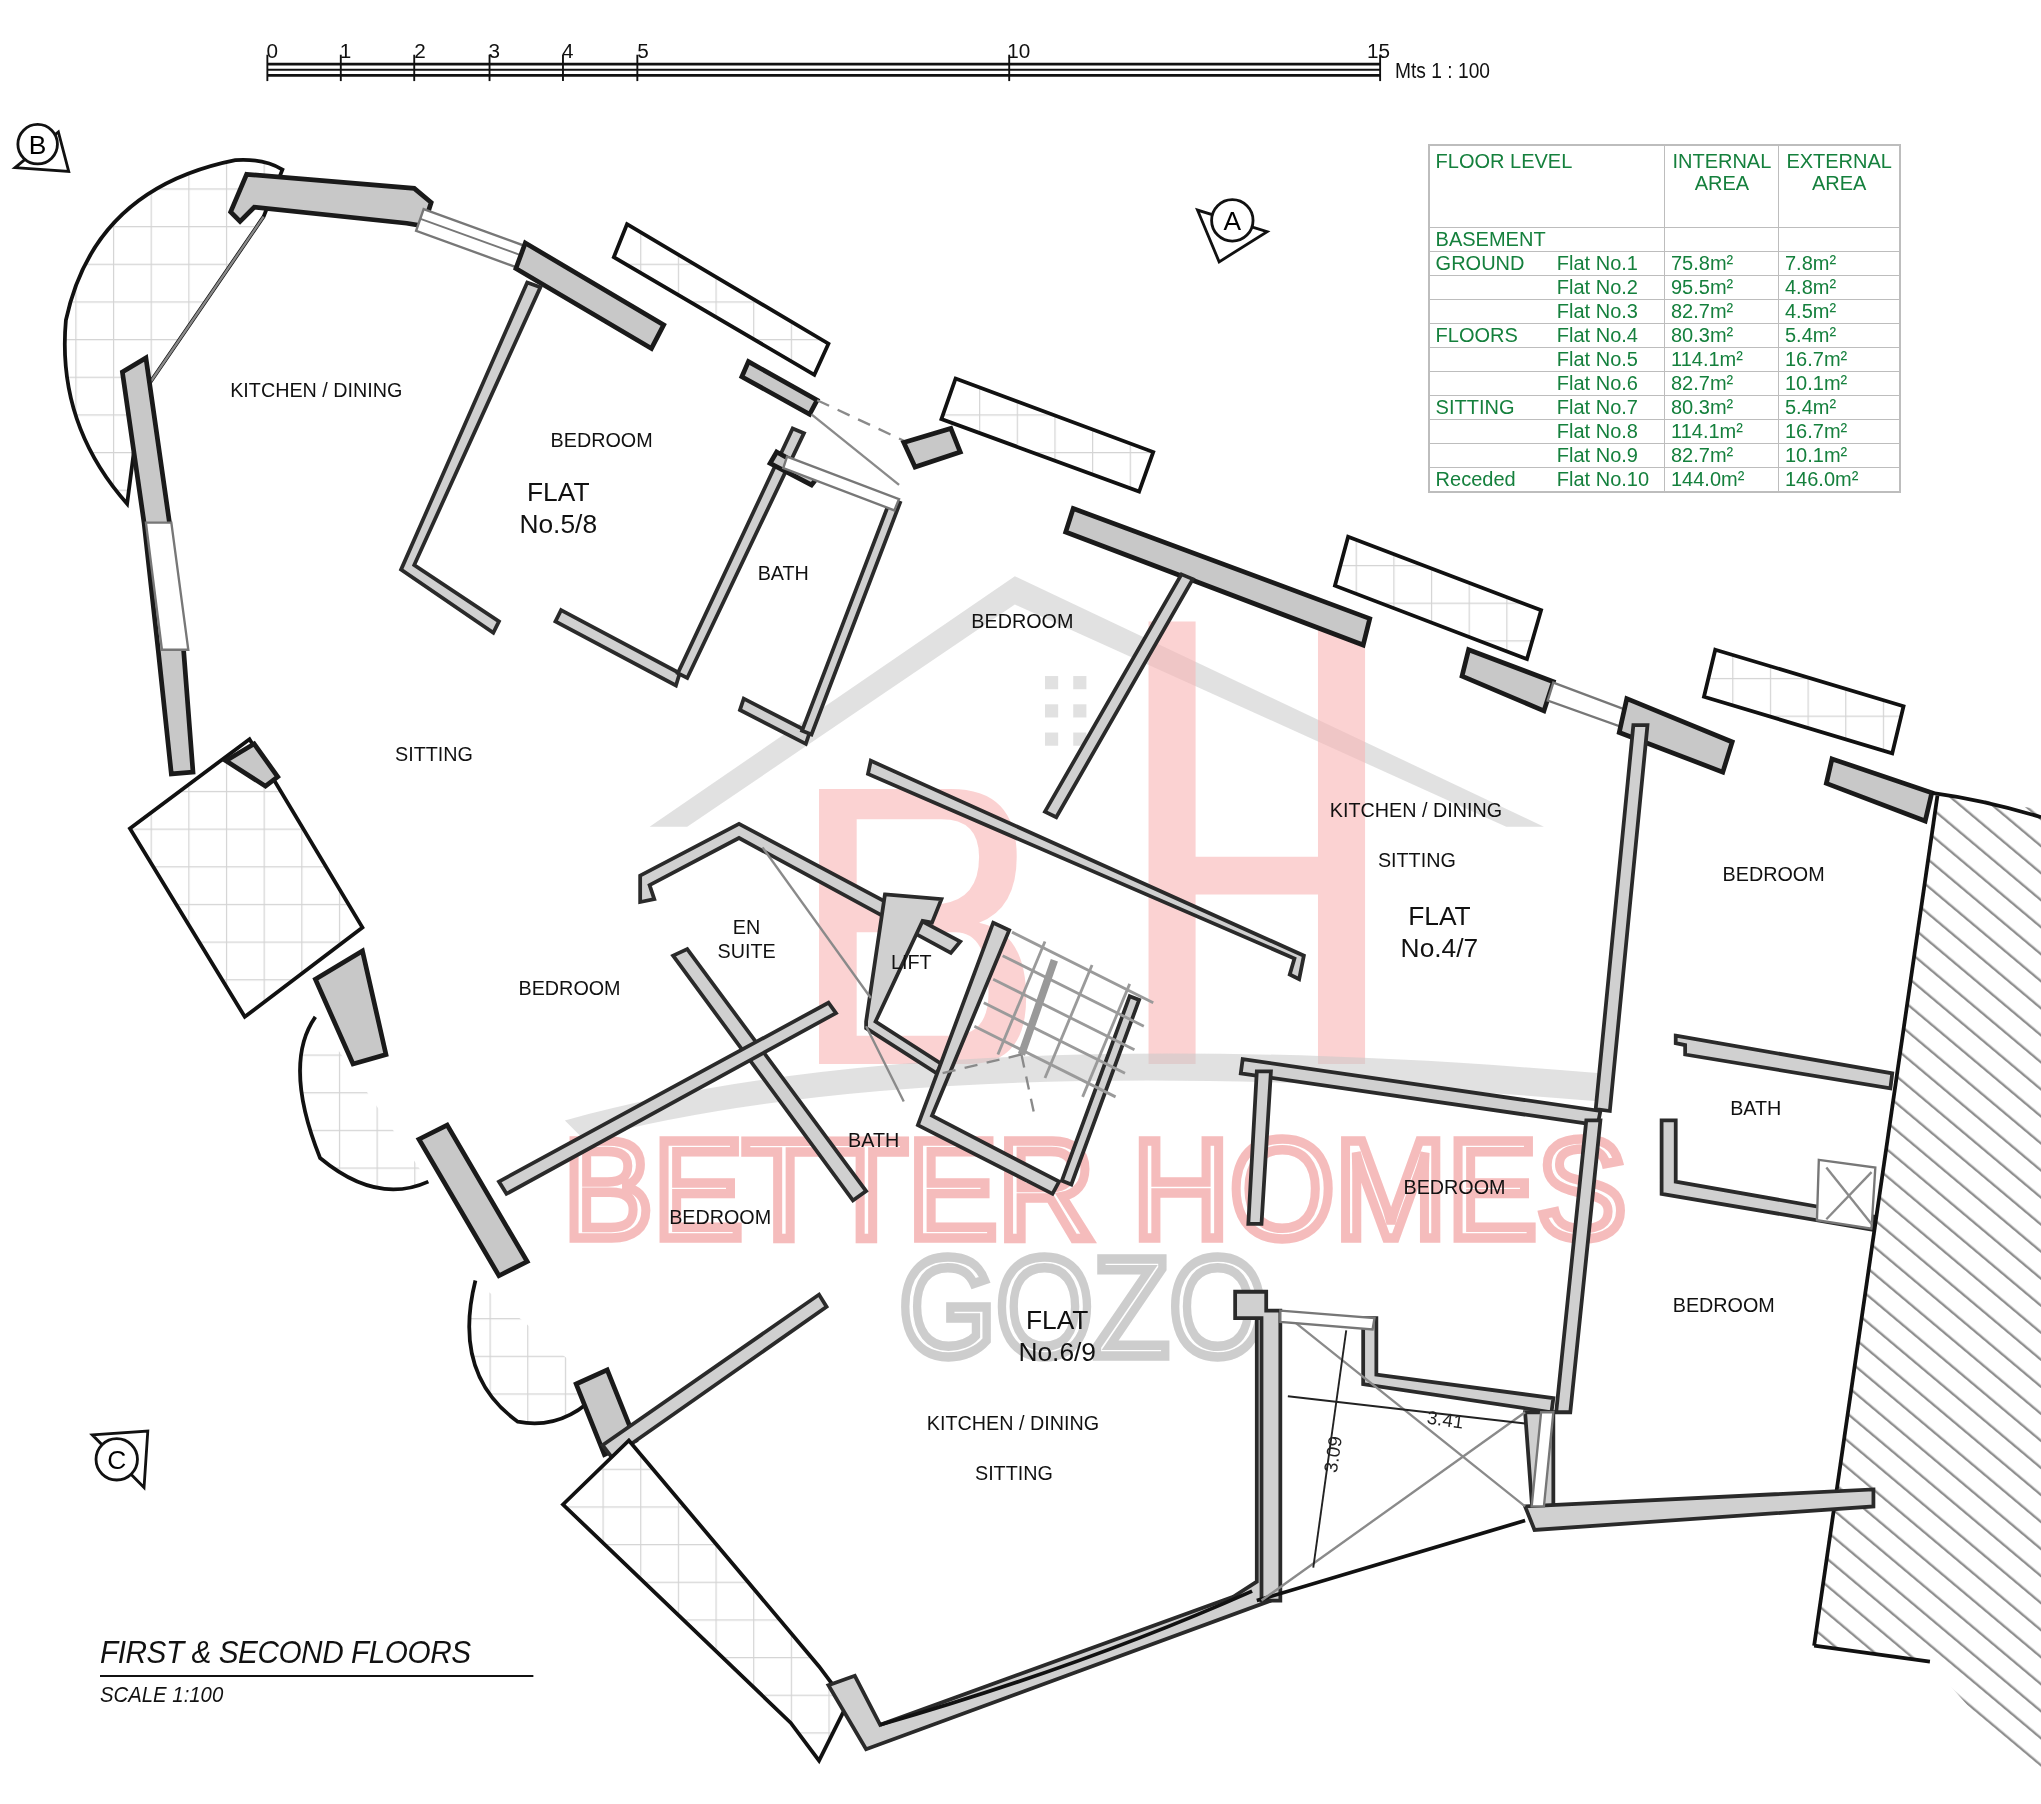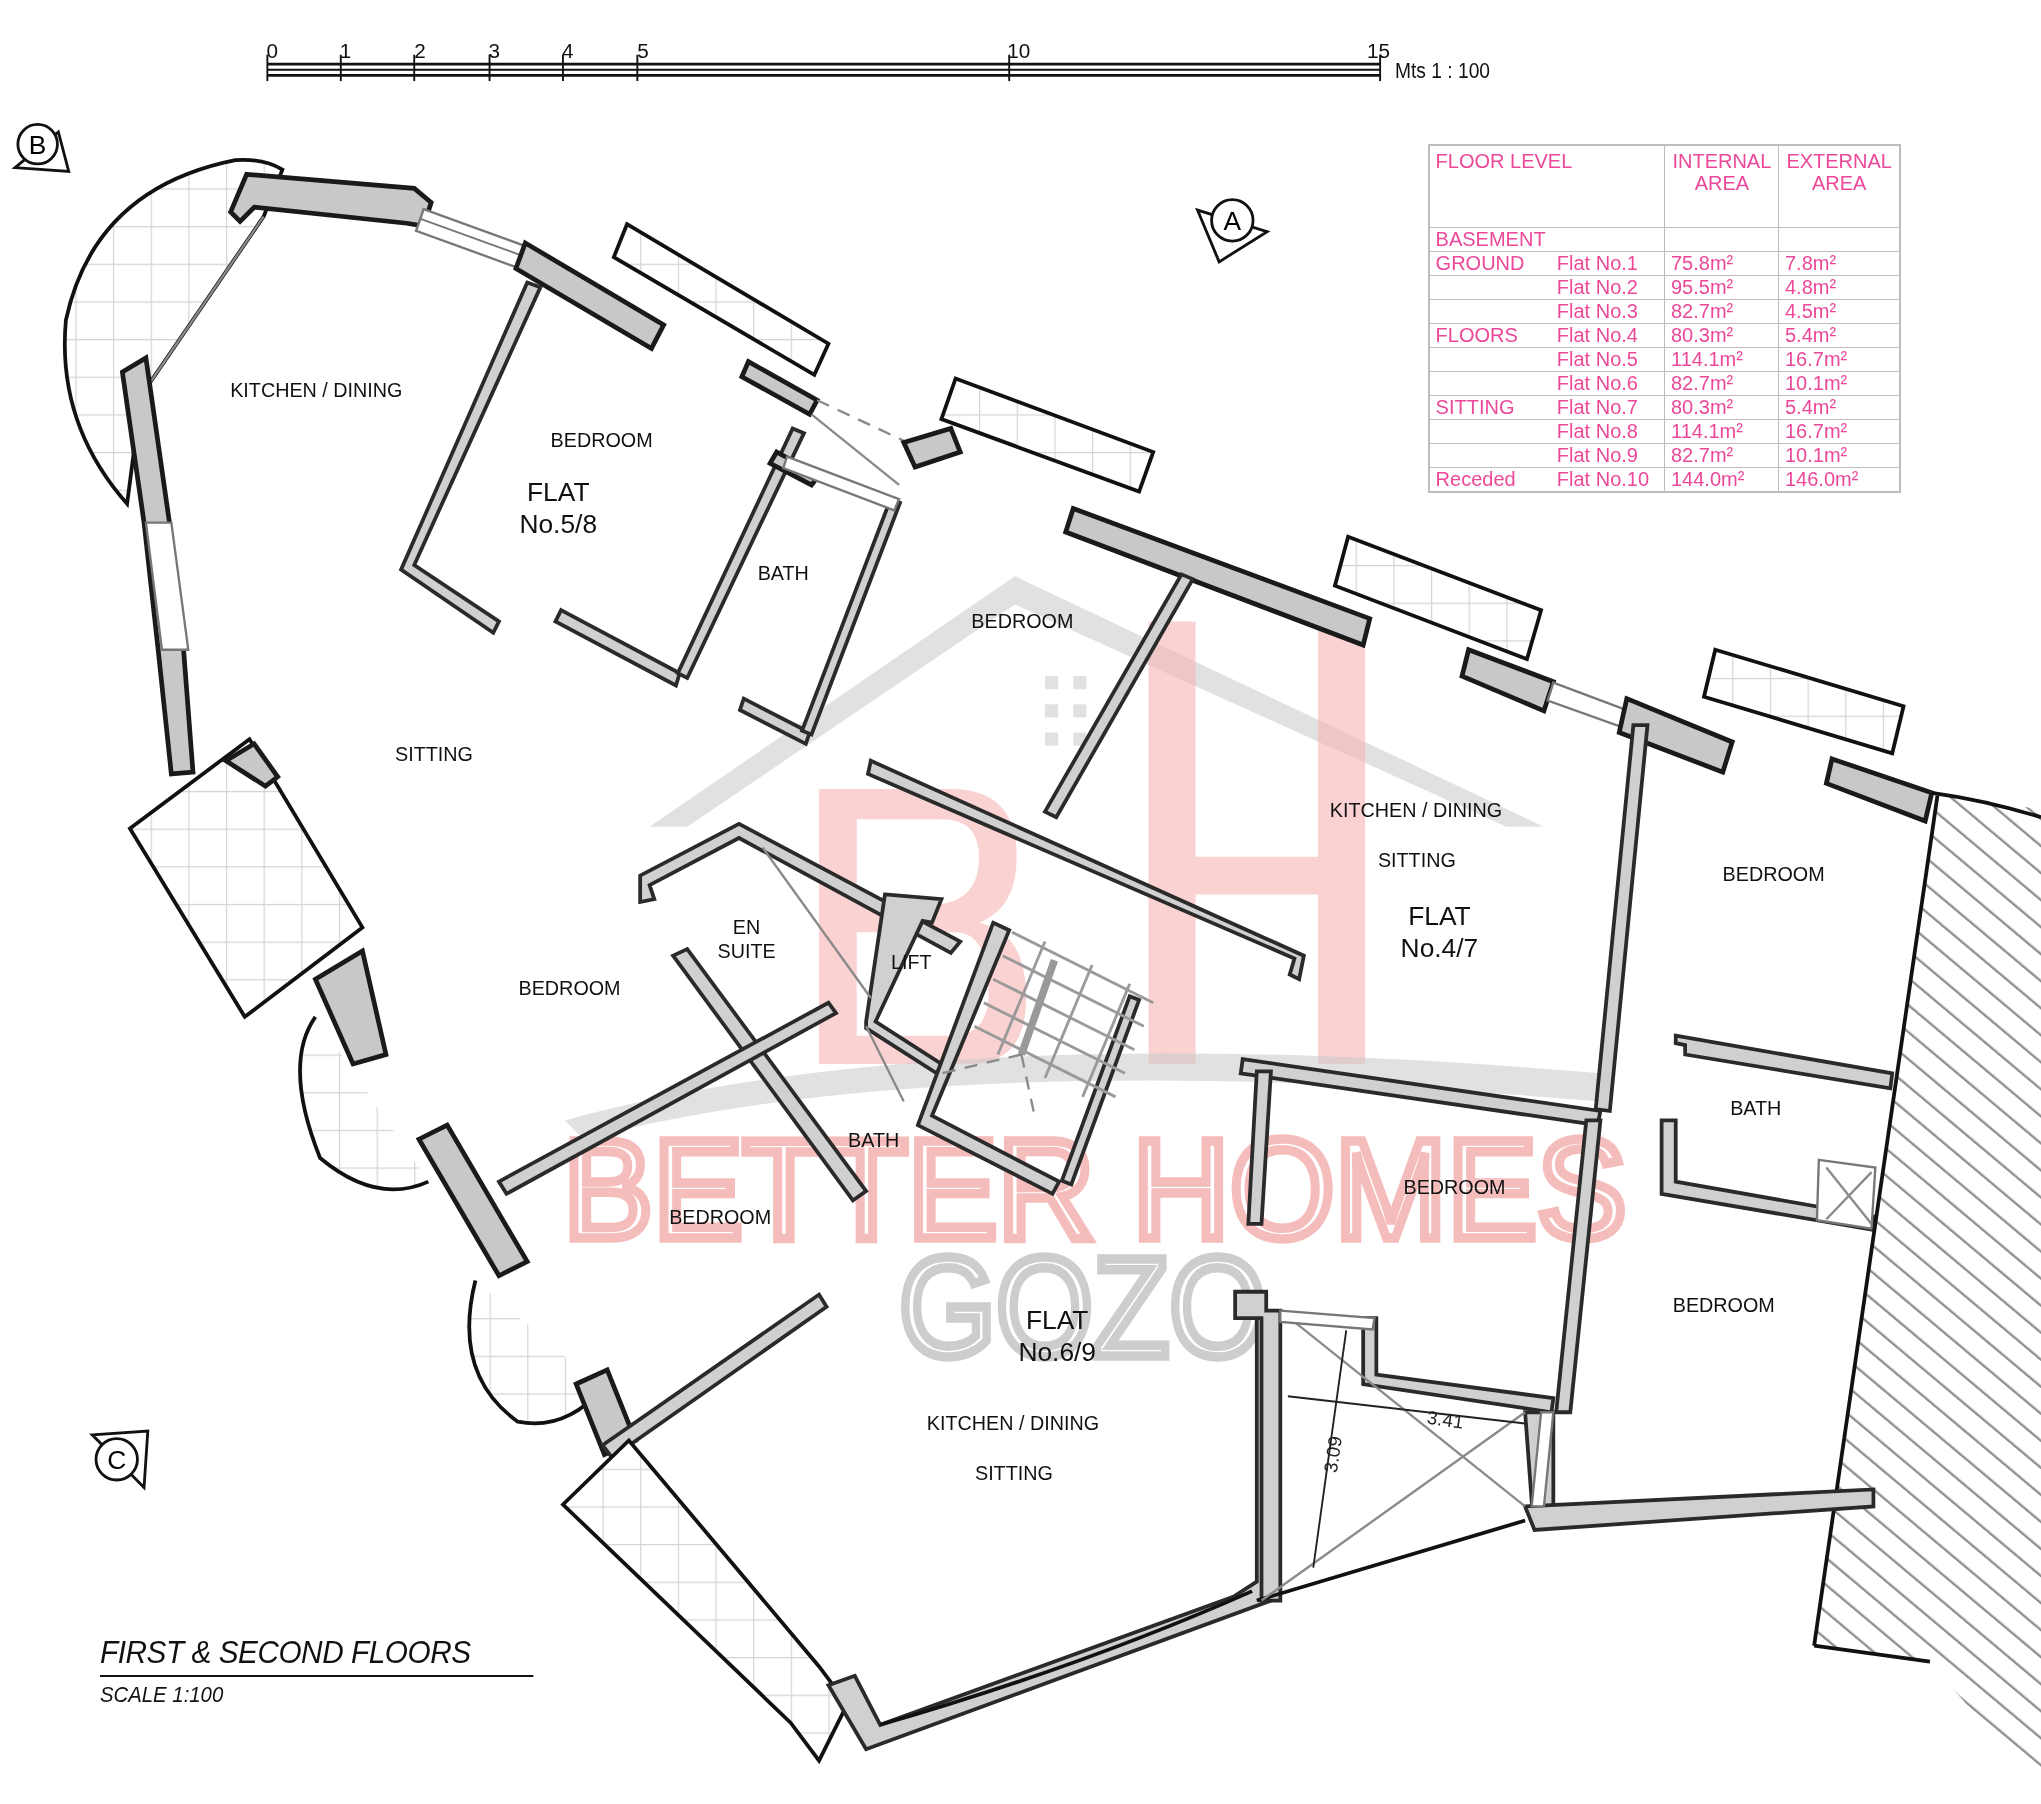--- a/index.html
+++ b/index.html
@@ -17,21 +17,21 @@
   .scale-num { font-family: "Liberation Sans", sans-serif; font-size: 22px; fill: #111; }
   .wm-redfill { fill: #f8b4b4; opacity: 0.6; }
   .wm-grey { fill: #c8c8c8; opacity: 0.55; }
   .wm-text-red { font-family: "Liberation Sans", sans-serif; font-size: 150px; fill: none; stroke: #f2a0a0; stroke-width: 10; opacity: 0.7; }
   .wm-text-grey { font-family: "Liberation Sans", sans-serif; font-size: 150px; fill: none; stroke: #bdbdbd; stroke-width: 10; opacity: 0.75; }
 
   
   #area-table {
     position: absolute; left: 1428px; top: 144px; width: 473px;
     border-collapse: collapse; font-family: "Liberation Sans", sans-serif;
-    font-size: 20px; color: #ec4899; border: 2.8px solid #bdbdbd;
+    font-size: 20px; color: #15803d; border: 2.8px solid #bdbdbd;
   }
   #area-table td, #area-table th { border: 1.9px solid #bdbdbd; padding: 0 5.6px; height: 23px; line-height: 22.6px; }
   #area-table th { font-weight: normal; text-align: left; vertical-align: top; height: 77px; padding-top: 3.8px; }
   #area-table th.c { text-align: center; }
   #area-table td.num { }
   #area-table td.lvl { width: 94px; border-right: none; margin-left: 16px; }
   #area-table td.flatname { border-left: none; width: 102px; }
   #area-table th.lvlh { width: 207px; }
 
   #title-block { position: absolute; left: 100px; top: 1634px; font-style: italic; }

